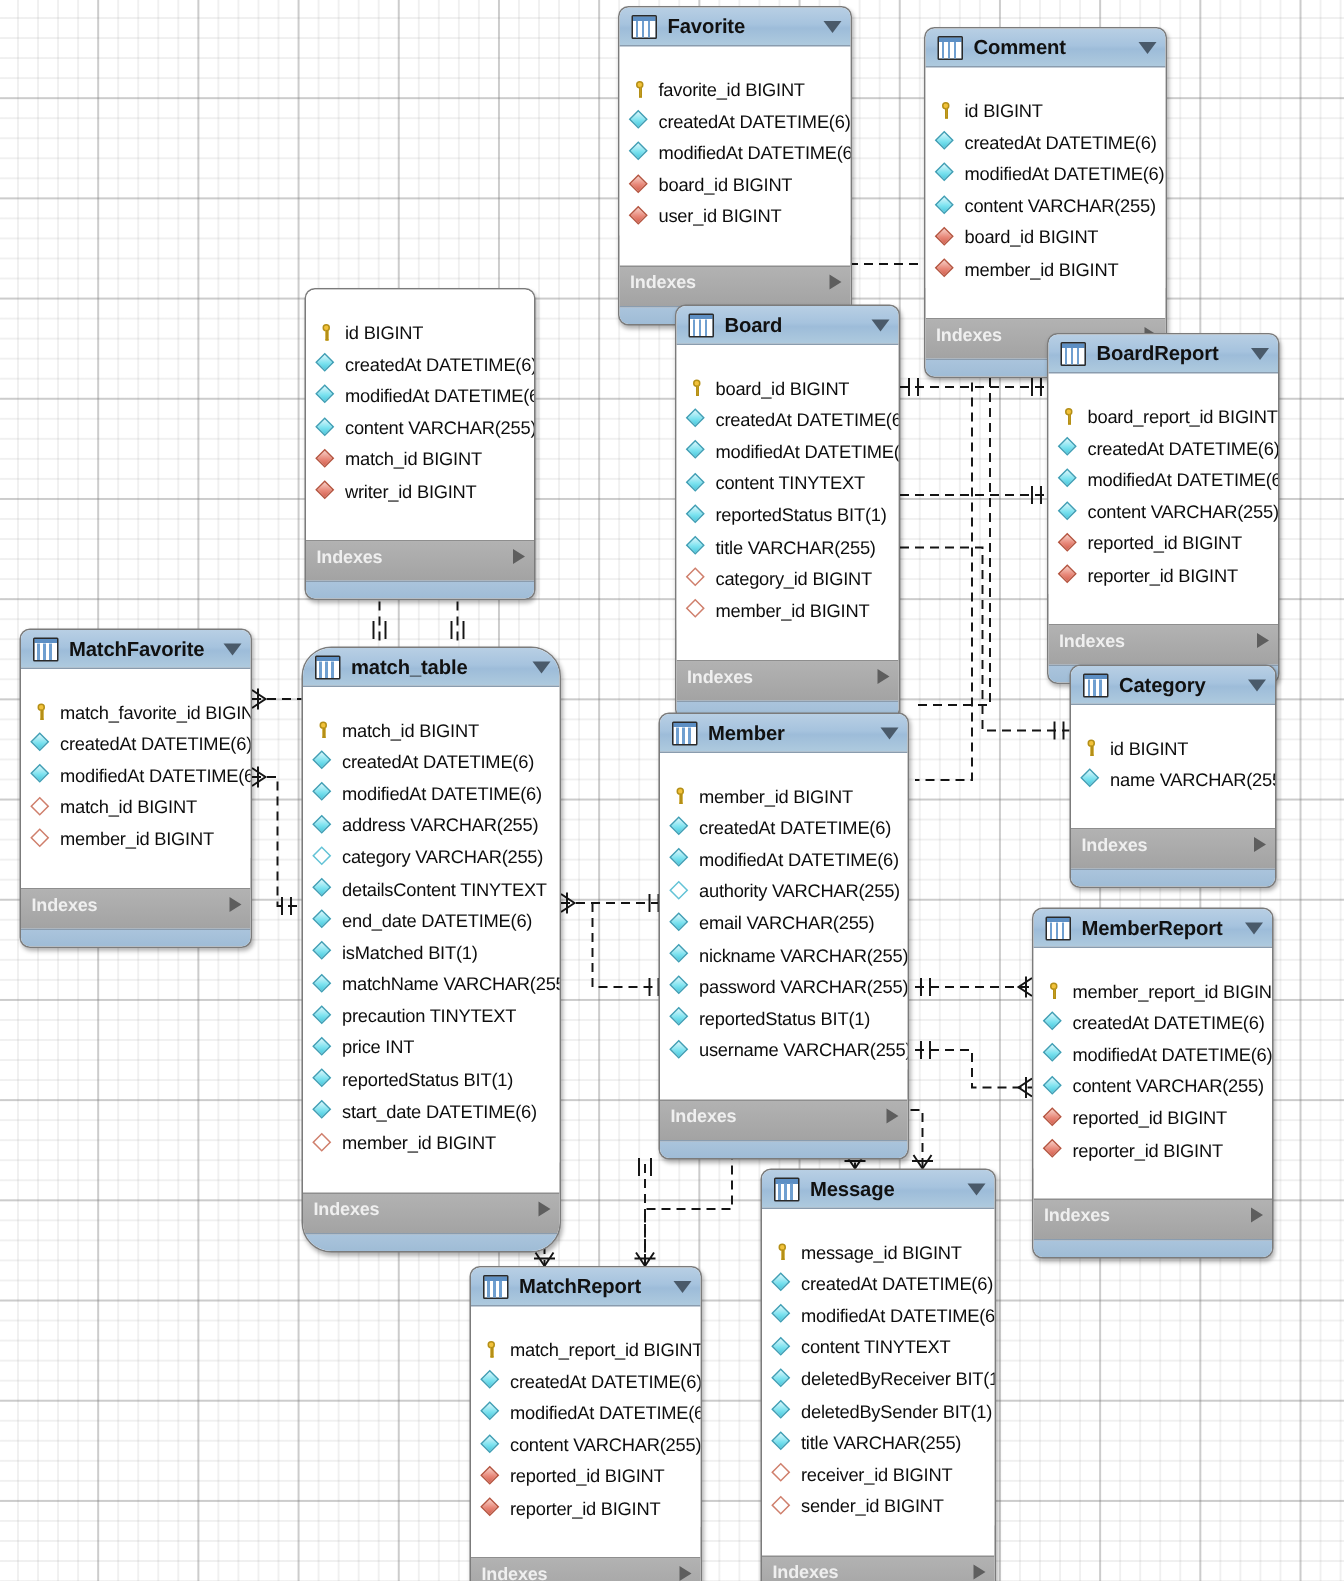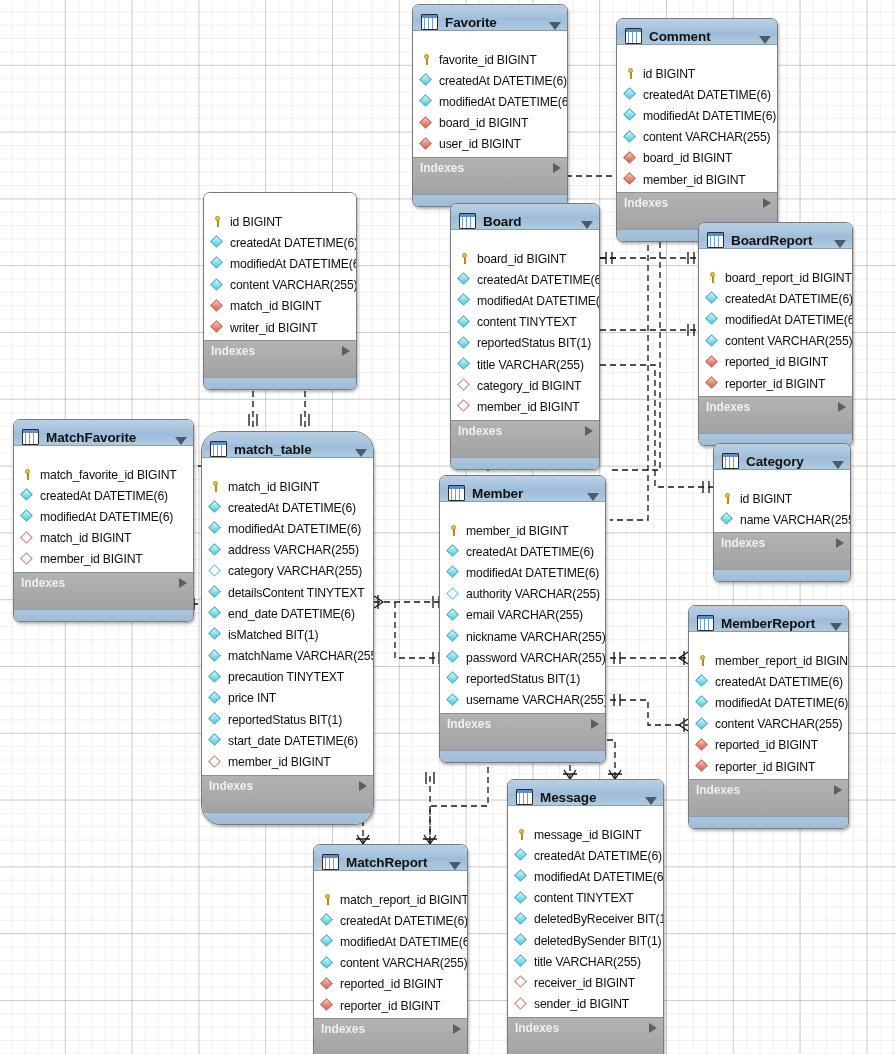--- a/index.html
+++ b/index.html
@@ -39,21 +39,21 @@
     border:1px solid #7b7b7b;
     border-radius:7px;
     background:#ffffff;
     box-shadow:1px 2px 3px rgba(0,0,0,0.30);
     overflow:hidden;
     box-sizing:border-box;
   }
   .tbl-hd{
     height:25px;
     display:flex;
-    align-items:flex-end;
+    align-items:center;
     padding:0 6px 0 8px;
     background:linear-gradient(to bottom,#b8cfe4 0%,#a6c3de 45%,#9dbcd9 55%,#aecade 100%);
     border-bottom:1px solid #8a9cae;
     position:relative;
   }
   .tbl-ico{
     width:15px;height:14px;
     flex:0 0 auto;
     margin-right:7px;
     border:1.2px solid #2a2a2a;
@@ -158,23 +158,24 @@
     transform:rotate(45deg);
     background:#ffffff;
     border:1.2px solid #cf7f6c;
     box-sizing:border-box;
   }
 
   .idx{
     height:20px;
     display:flex;
     align-items:center;
-    padding:0 6px 16px 7px;
+    padding:0 6px 6px 7px;
     background:linear-gradient(to bottom,#b2b2b2 0%,#a3a3a3 100%);
     border-top:1px solid #8e8e8e;
+    margin-top:20px;
   }
   .idx-lbl{
     font-size:12px;font-weight:bold;color:#efefef;
     flex:1 1 auto;letter-spacing:-0.1px;
   }
   .idx-arw{
     width:0;height:0;flex:0 0 auto;
     border-top:5.5px solid transparent;
     border-bottom:5.5px solid transparent;
     border-left:8px solid #5e5e5e;
@@ -477,21 +478,21 @@
             <span class="ic ic-f"></span>
             <span class="col-lbl">reporter_id BIGINT</span>
           </div>
         </div>
         <div class="idx">
           <span class="idx-lbl">Indexes</span>
           <span class="idx-arw"></span>
         </div>
         <div class="ftr"></div>
       </div>
-      <div class="tbl" style="left: 13px; top: 419px; width: 181px;">
+      <div class="tbl" style="left: 13px; top: 419px; width: 155px;">
         <div class="tbl-hd">
           <span class="tbl-ico"></span>
           <span class="tbl-title">MatchFavorite</span>
           <span class="caret"></span>
         </div>
         <div class="cols">
           <div class="col">
             <span class="ic ic-pk"></span>
             <span class="col-lbl">match_favorite_id BIGINT</span>
           </div>

